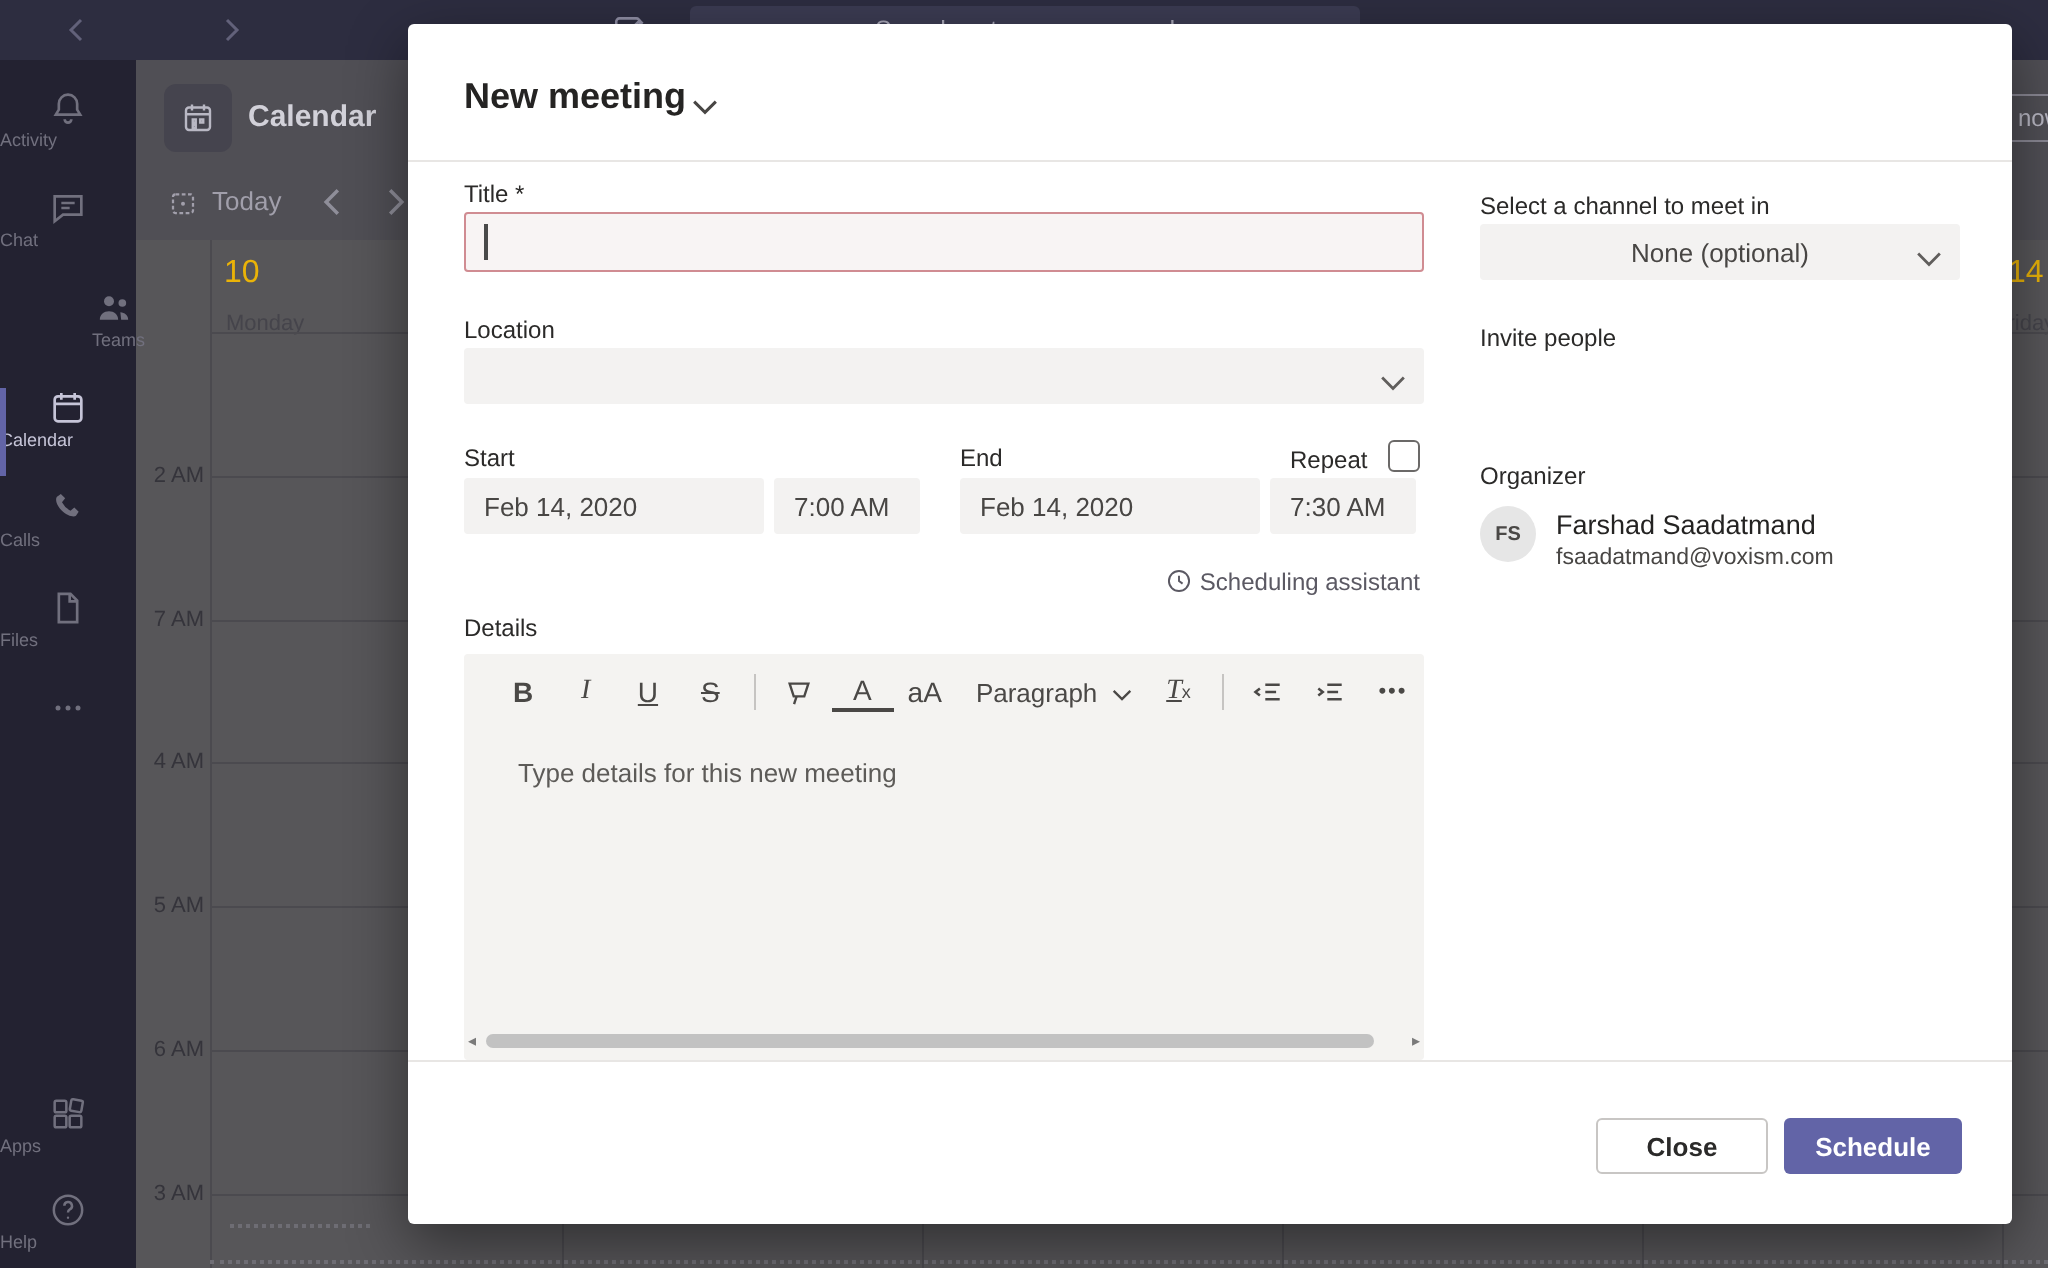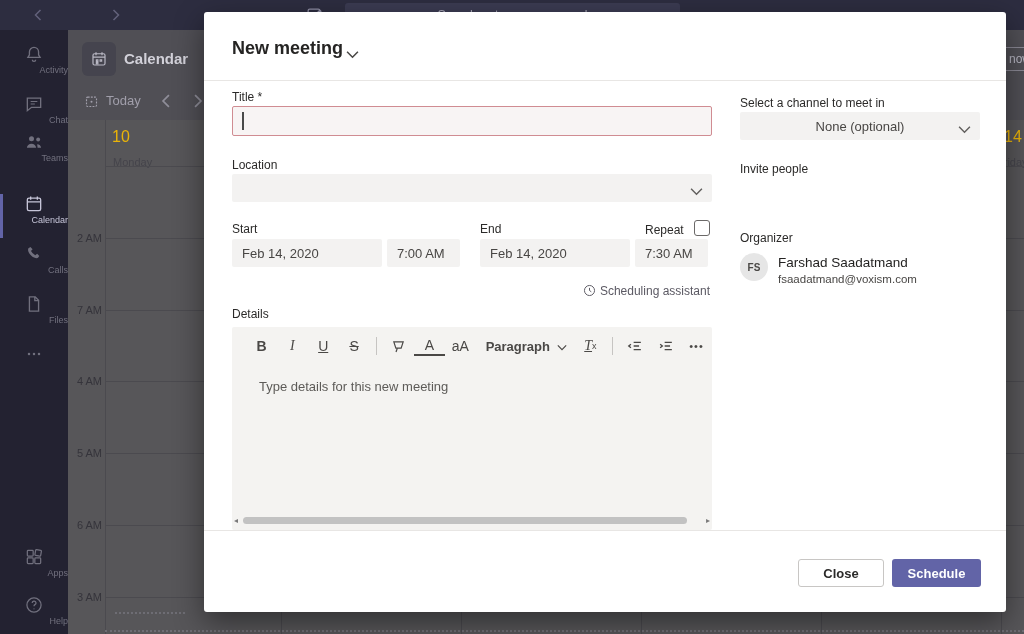--- a/index.html
+++ b/index.html
@@ -10,21 +10,21 @@
   
   .topbar { position:absolute; left:0; top:0; width:1024px; height:30px; background:#2d2d40; z-index:2; }
   .nav-arrow { position:absolute; top:5px; width:20px; height:20px; color:#62617a; display:flex; align-items:center; justify-content:center; cursor:pointer; }
   .nav-back { left:28px; } .nav-fwd { left:106px; }
   .compose { position:absolute; left:306px; top:6px; width:17px; height:17px; color:#8f8ea4; }
   .searchbox { position:absolute; left:345px; top:3px; width:335px; height:24px; background:#3b3b52; border-radius:3px;
                color:#a9a8b8; font-size:12.5px; text-align:center; line-height:24px; cursor:text; }
 
   
   .rail { position:absolute; left:0; top:30px; width:68px; height:604px; background:#232231; z-index:2; }
-  .rail-item { position:absolute; left:0; width:68px; height:48px; color:#71707e; text-align:right; cursor:pointer; }
+  .rail-item { position:absolute; left:0; width:68px; height:48px; color:#71707e; text-align:left; cursor:pointer; }
   .rail-item svg { width:20px; height:20px; margin:2px auto 0; display:block; }
   .rail-item .rlabel { font-size:9px; display:block; margin-top:1px; }
   .rail-item.active { color:#c6c5d8; }
   .rail-item.active::before { content:""; position:absolute; left:0; top:2px; width:3px; height:44px; background:#6264a7; }
 
   
   .calpane { position:absolute; left:68px; top:30px; width:956px; height:604px; background:#575659; z-index:1; }
   .cal-head { position:absolute; left:0; top:0; width:956px; height:90px; background:#504f55; }
   .cal-appicon { position:absolute; left:14px; top:12px; width:34px; height:34px; background:#45444e; border-radius:6px;
                  color:#b9b8c4; display:flex; align-items:center; justify-content:center; }
@@ -60,21 +60,21 @@
 
   .checkbox { position:absolute; left:490px; top:208px; width:16px; height:16px; border:1px solid #6b6968; border-radius:3px; background:#fff; cursor:pointer; }
   .sched { position:absolute; left:28px; top:272px; width:478px; text-align:right; font-size:12px; color:#5b5963; cursor:pointer; }
   .sched svg { vertical-align:-2px; margin-right:4px; }
 
   .details-box { position:absolute; left:28px; top:315px; width:480px; height:203px; background:#f4f3f1; border-radius:2px; }
   .tb { display:flex; align-items:center; height:38px; padding-left:14px; color:#4a4846; font-size:14px; }
   .tbi { width:32px; height:26px; display:flex; align-items:center; justify-content:center; cursor:pointer; }
   .tb-sep { width:14px; display:flex; justify-content:center; }
   .tb-sep i { display:block; width:1px; height:18px; background:#c6c4c2; }
-  .tb-para { display:flex; align-items:center; margin:0 8px 0 10px; cursor:pointer; font-size:13px; color:#4a4846;font-weight:bold; }
+  .tb-para { display:flex; align-items:center; margin:0 8px 0 10px; cursor:pointer; font-size:13px; color:#4a4846; }
   .tb-para .pchev { margin-left:7px; color:#4a4846; }
   .details-ph { position:absolute; left:27px; top:52px; font-size:13px; color:#5d5b58; }
   .hscroll { position:absolute; left:2px; right:2px; bottom:5px; height:9px; }
   .hs-arrow { position:absolute; top:1px; font-size:8px; color:#7a7a7a; line-height:8px; }
   .hs-thumb { position:absolute; left:9px; top:1px; width:444px; height:7px; background:#c2c2c2; border-radius:4px; cursor:grab; }
 
   .btn { position:absolute; top:547px; height:28px; border-radius:3px; font-size:13px; font-weight:600;
          display:flex; align-items:center; justify-content:center; cursor:pointer; font-family:inherit; }
   .btn-close { left:594px; width:86px; background:#fff; border:1px solid #c8c6c4; color:#2b2a29; }
   .btn-schedule { left:688px; width:89px; background:#6264a7; border:none; color:#fff; }
@@ -178,21 +178,21 @@
         </svg>
       <span class="rlabel">Activity</span>
     </div>
     <div class="rail-item" style="top:62px;">
       <svg viewBox="0 0 24 24" fill="none" stroke="currentColor" stroke-width="1.6">
           <path d="M4 5h16v11H9l-5 4z"></path>
           <path d="M8 9h8M8 12h5" stroke-width="1.4"></path>
         </svg>
       <span class="rlabel">Chat</span>
     </div>
-    <div class="rail-item" style="top:100px;">
+    <div class="rail-item" style="top:112px;padding-left:46px;">
       <svg viewBox="0 0 24 24" fill="currentColor">
           <circle cx="9" cy="8" r="3"></circle>
           <circle cx="17" cy="9" r="2.3"></circle>
           <path d="M3.5 19c0-3 2.5-5 5.5-5s5.5 2 5.5 5zM15.8 14.6c2.6.2 4.7 1.9 4.7 4.4h-4.2z"></path>
         </svg>
       <span class="rlabel">Teams</span>
     </div>
     <div class="rail-item active" style="top:162px;">
       <svg viewBox="0 0 24 24" fill="none" stroke="currentColor" stroke-width="1.6">
           <rect x="4" y="5" width="16" height="15" rx="2"></rect>

